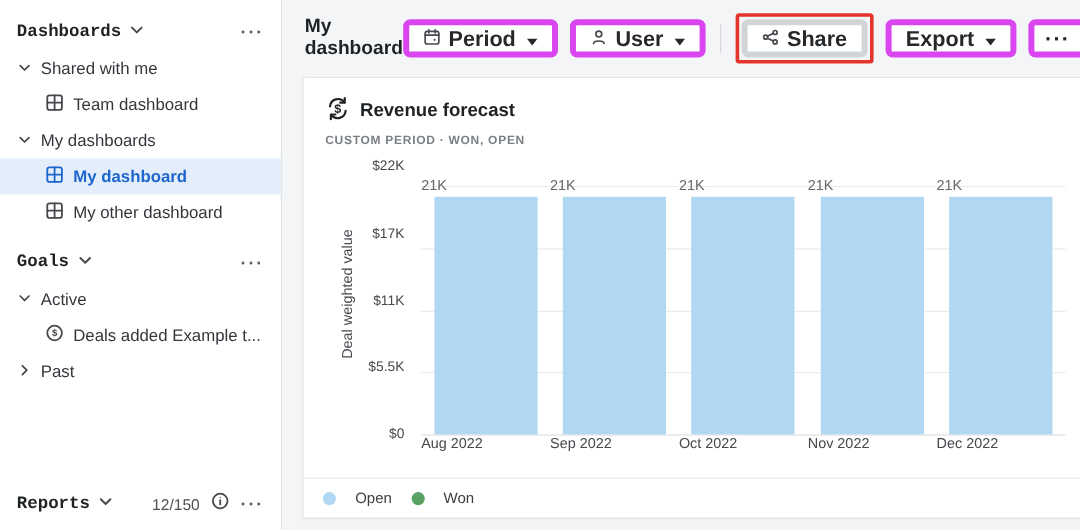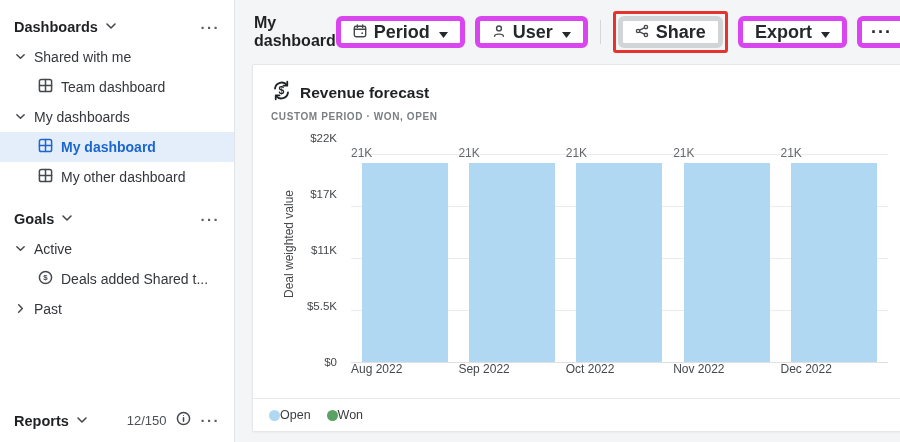--- a/index.html
+++ b/index.html
@@ -7,21 +7,21 @@
   body { font-family:"Liberation Sans","DejaVu Sans",sans-serif; background:#f4f5f6; color:#26292c; display:flex; }
 
   
   .sidebar { width:235px; min-width:235px; background:#fff; border-right:1px solid #e2e3e5; height:442px; display:flex; flex-direction:column; }
   .search-row { display:flex; align-items:center; gap:9px; padding:12px 13px 8px 13px; }
   .search-box { flex:1; display:flex; align-items:center; gap:7px; border:1px solid #c3c7cb; border-radius:8px; height:31px; padding:0 9px; background:#fff; }
   .search-box input { border:0; outline:0; width:100%; font-size:13.5px; font-family:inherit; color:#26292c; background:transparent; }
   .search-box input::placeholder { color:#595e63; }
   .add-btn { width:31px; height:31px; border-radius:6px; background:#2e8549; border:1px solid #26703c; color:#fff; font-size:19px; line-height:1; display:flex; align-items:center; justify-content:center; cursor:pointer; }
   .section-head { display:flex; align-items:center; padding:8px 14px 6px 14px; margin-top:10px; }
-  .section-head .sec-title { font-size:14.5px; font-weight:700; color:#1f2224; }
+  .section-head .sec-title { font-size:14.5px; font-weight:700; color:#1f2224;font-family:Liberation Mono, monospace; }
   .section-head .chev { margin-left:7px; }
   .spacer { flex:1; }
   .dots { color:#595e63; font-size:15px; letter-spacing:1.5px; font-weight:700; cursor:pointer; line-height:1; }
   .tree-row { display:flex; align-items:center; gap:8px; height:30px; padding-left:15px; font-size:14px; color:#33373b; cursor:pointer; }
   .tree-row.leaf { padding-left:38px; }
   .tree-row.selected { background:#e4eefb; color:#1c66cc; font-weight:700; }
   .tree-row.selected svg { stroke:#1c66cc; }
   .tree-row svg, .section-head svg { flex:none; }
   .count { font-size:13px; color:#4c5054; margin-right:9px; }
   .reports-head { margin-top:auto; margin-bottom:6px; }
@@ -51,21 +51,21 @@
   .ytick { position:absolute; right:8px; transform:translateY(-50%); font-size:11.5px; color:#45484c; }
   .plot { position:absolute; left:92px; right:4px; top:28px; bottom:36px; }
   .gridline { position:absolute; left:0; right:0; height:1px; background:#ececee; }
   .gridline.base { background:#dfe0e2; }
   .cols { position:absolute; inset:0; display:flex; }
   .col { flex:1; position:relative; }
   .bar { position:absolute; bottom:0; left:10%; width:80%; cursor:pointer; }
   .bar-label { position:absolute; left:0; width:100%; text-align:left; font-size:12px; color:#64686c; }
   .x-label { position:absolute; top:100%; margin-top:0; width:100%; text-align:left; font-size:12px; color:#45484c; }
   .card-legend { border-top:1px solid #e8e9ea; padding:9px 16px; display:flex; align-items:center; gap:16px; }
-  .legend-item { display:flex; align-items:center; gap:0; font-size:12.5px; color:#3a3d40; cursor:pointer; }
+  .legend-item { display:flex; align-items:center; gap:16px; font-size:12.5px; color:#3a3d40; cursor:pointer; }
   .legend-dot { width:11px; height:11px; border-radius:50%; }
 </style>
 </head>
 <body>
 
 <div class="sidebar">
 
   <div class="section-head">
     <span class="sec-title">Dashboards</span>
     <span class="chev"><svg class="icn" width="12" height="12" viewBox="0 0 12 12">
@@ -124,21 +124,21 @@
     <span><svg class="icn" width="11" height="11" viewBox="0 0 12 12">
           <polyline points="2,4 6,8 10,4"></polyline>
         </svg></span>
     <span>Active</span>
   </div>
   <div class="tree-row leaf">
     <span><svg class="icn" width="15" height="15" viewBox="0 0 16 16">
           <circle cx="8" cy="8" r="6.5"></circle>
           <text x="8" y="11" text-anchor="middle" font-size="8.5" font-weight="bold" stroke="none" fill="#45484c">$</text>
         </svg></span>
-    <span>Deals added Shared t...</span>
+    <span>Deals added Example t...</span>
   </div>
   <div class="tree-row">
     <span><svg class="icn" width="11" height="11" viewBox="0 0 12 12">
           <polyline points="4,2 8,6 4,10"></polyline>
         </svg></span>
     <span>Past</span>
   </div>
 
   <div class="section-head reports-head">
     <span class="sec-title">Reports</span>

